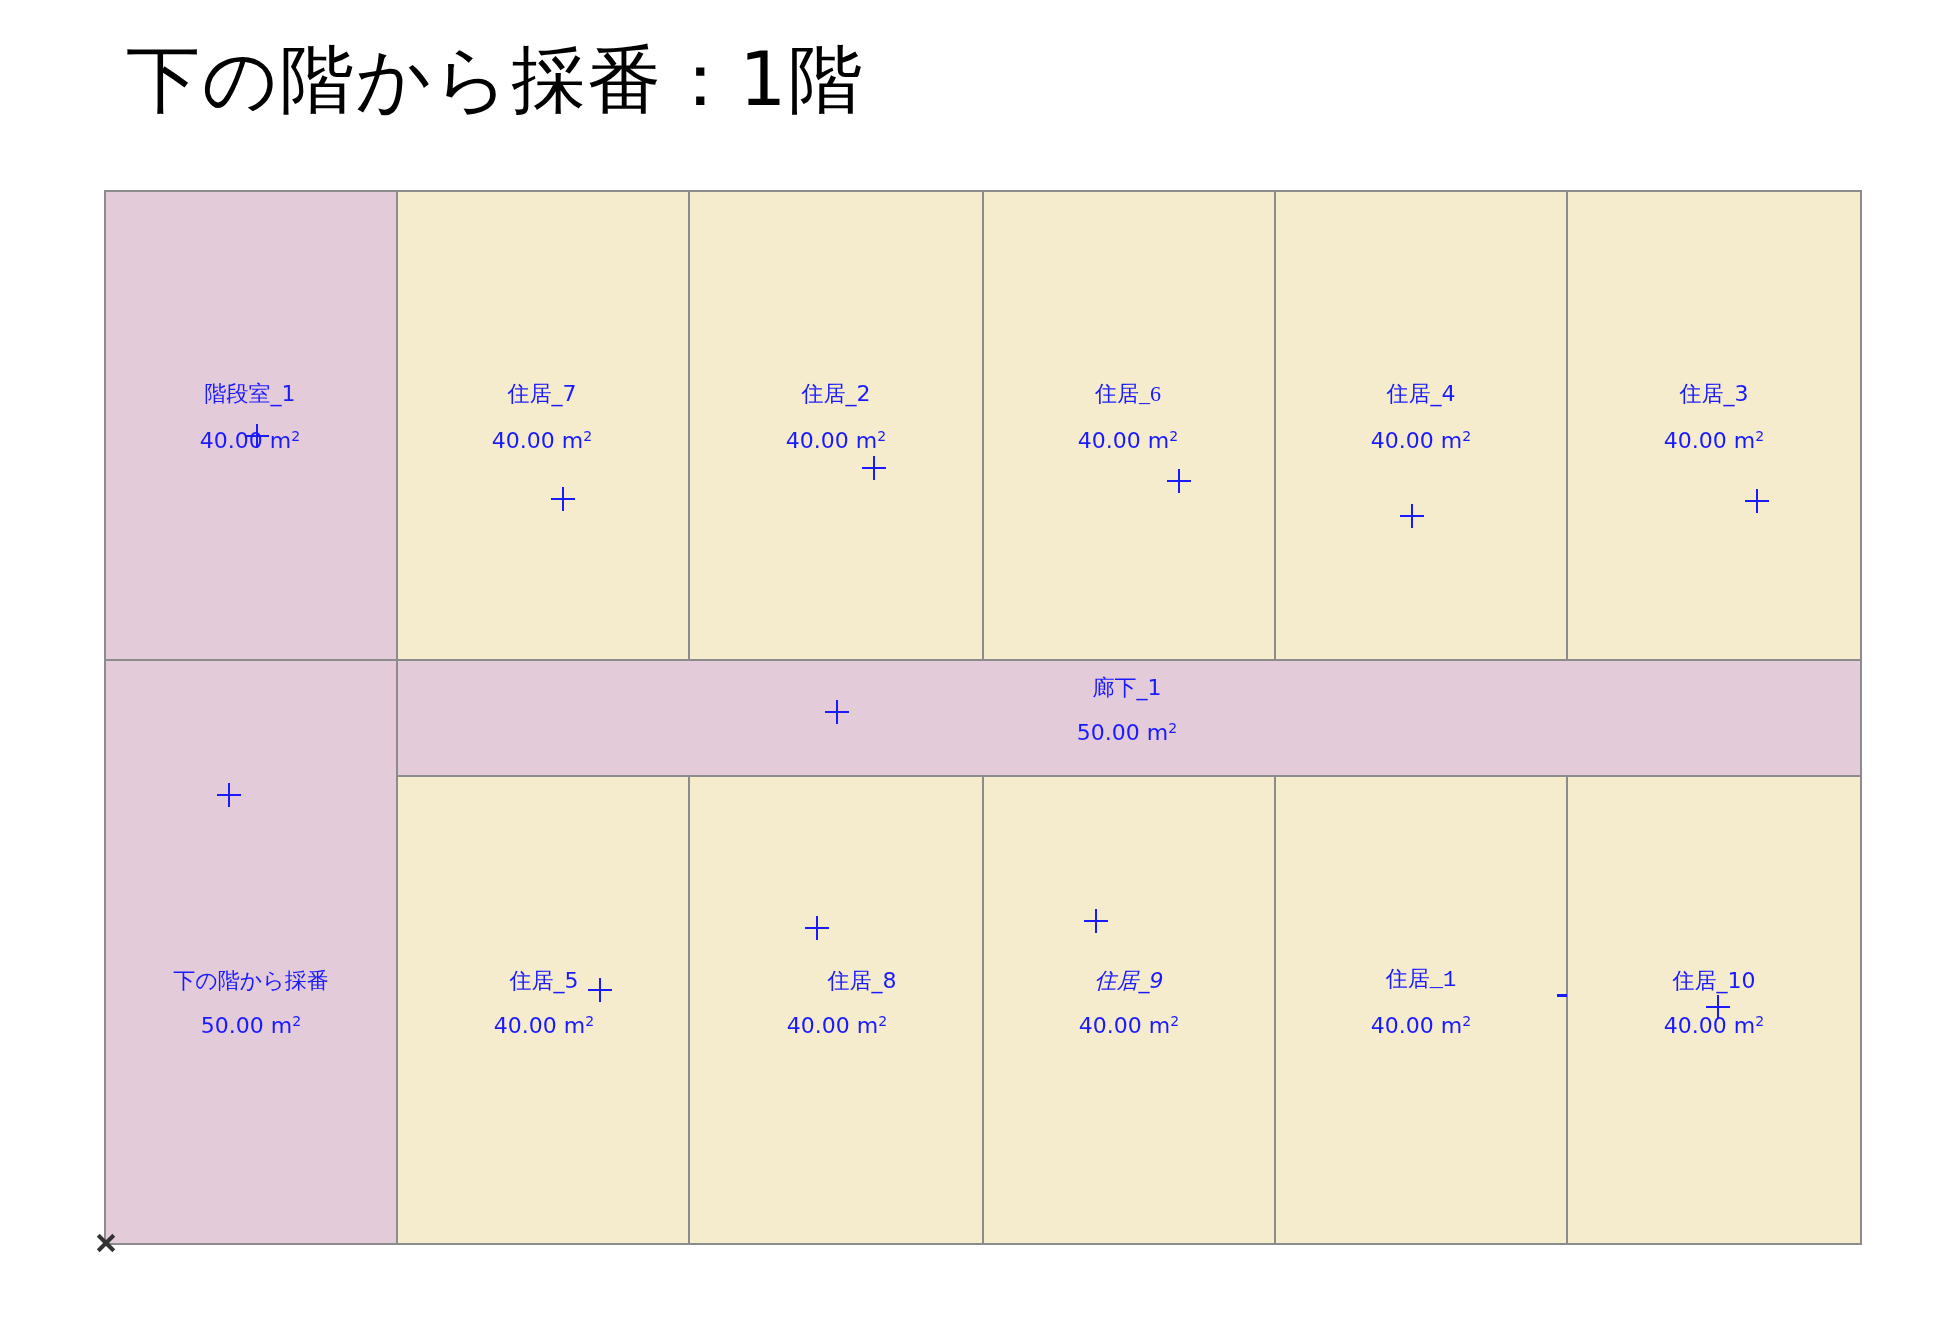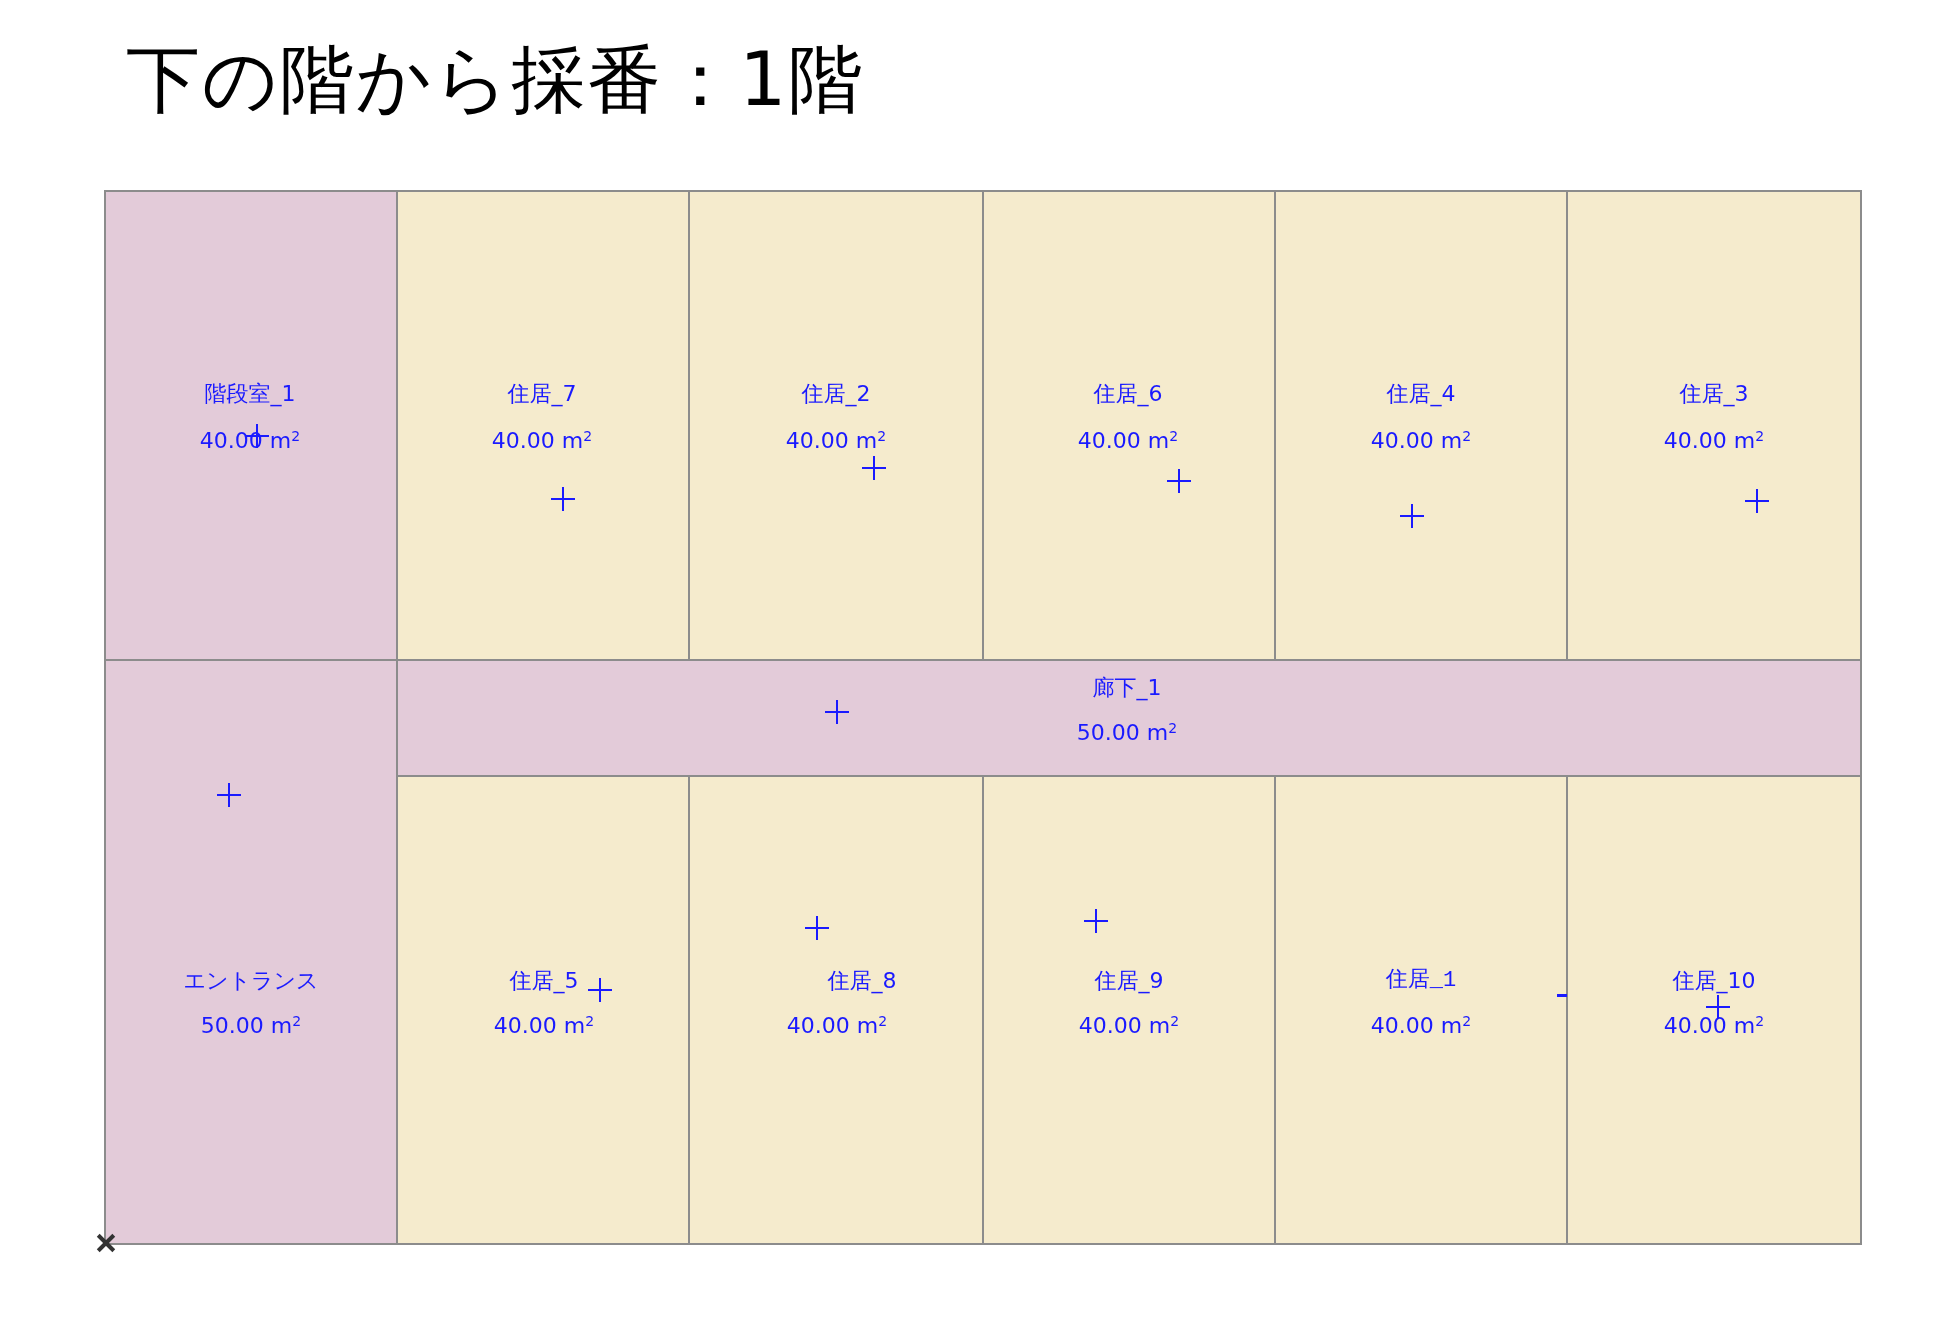--- a/index.html
+++ b/index.html
@@ -52,42 +52,42 @@
 
   <span class="label" style="left:250px; top:393px;">階段室_1</span>
   <span class="area" style="left:250px; top:437px;"><span>40.00</span> <span>m</span><sup>2</sup></span>
 
   <span class="label" style="left:542px; top:393px;">住居_7</span>
   <span class="area" style="left:542px; top:437px;"><span>40.00</span> <span>m</span><sup>2</sup></span>
 
   <span class="label" style="left:836px; top:393px;">住居_2</span>
   <span class="area" style="left:836px; top:437px;"><span>40.00</span> <span>m</span><sup>2</sup></span>
 
-  <span class="label" style="left:1128px; top:393px;">住居_6</span>
+  <span class="label" style="left:1128px; top:393px;font-family:Liberation Serif, serif;">住居_6</span>
   <span class="area" style="left:1128px; top:437px;"><span>40.00</span> <span>m</span><sup>2</sup></span>
 
   <span class="label" style="left:1421px; top:393px;">住居_4</span>
   <span class="area" style="left:1421px; top:437px;"><span>40.00</span> <span>m</span><sup>2</sup></span>
 
   <span class="label" style="left:1714px; top:393px;">住居_3</span>
   <span class="area" style="left:1714px; top:437px;"><span>40.00</span> <span>m</span><sup>2</sup></span>
 
   <span class="label" style="left:1127px; top:687px;">廊下_1</span>
   <span class="area" style="left:1127px; top:729px;"><span>50.00</span> <span>m</span><sup>2</sup></span>
 
-  <span class="label" style="left:251px; top:980px;">エントランス</span>
+  <span class="label" style="left:251px; top:980px;">下の階から採番</span>
   <span class="area" style="left:251px; top:1022px;"><span>50.00</span> <span>m</span><sup>2</sup></span>
 
   <span class="label" style="left:544px; top:980px;">住居_5</span>
   <span class="area" style="left:544px; top:1022px;"><span>40.00</span> <span>m</span><sup>2</sup></span>
 
   <span class="label" style="left:837px; top:980px;margin-left:25px;">住居_8</span>
   <span class="area" style="left:837px; top:1022px;"><span>40.00</span> <span>m</span><sup>2</sup></span>
 
-  <span class="label" style="left:1129px; top:980px;">住居_9</span>
+  <span class="label" style="left:1129px; top:980px;font-style:italic;">住居_9</span>
   <span class="area" style="left:1129px; top:1022px;"><span>40.00</span> <span>m</span><sup>2</sup></span>
 
   <span class="label" style="left:1421px; top:980px;font-family:Liberation Mono, monospace;">住居_1</span>
   <span class="area" style="left:1421px; top:1022px;"><span>40.00</span> <span>m</span><sup>2</sup></span>
 
   <span class="label" style="left:1714px; top:980px;text-align:right;">住居_10</span>
   <span class="area" style="left:1714px; top:1022px;"><span>40.00</span> <span>m</span><sup>2</sup></span>
 
   <span class="cross" style="left:257px; top:435px;"></span>
   <span class="cross" style="left:563px; top:498px;"></span>

